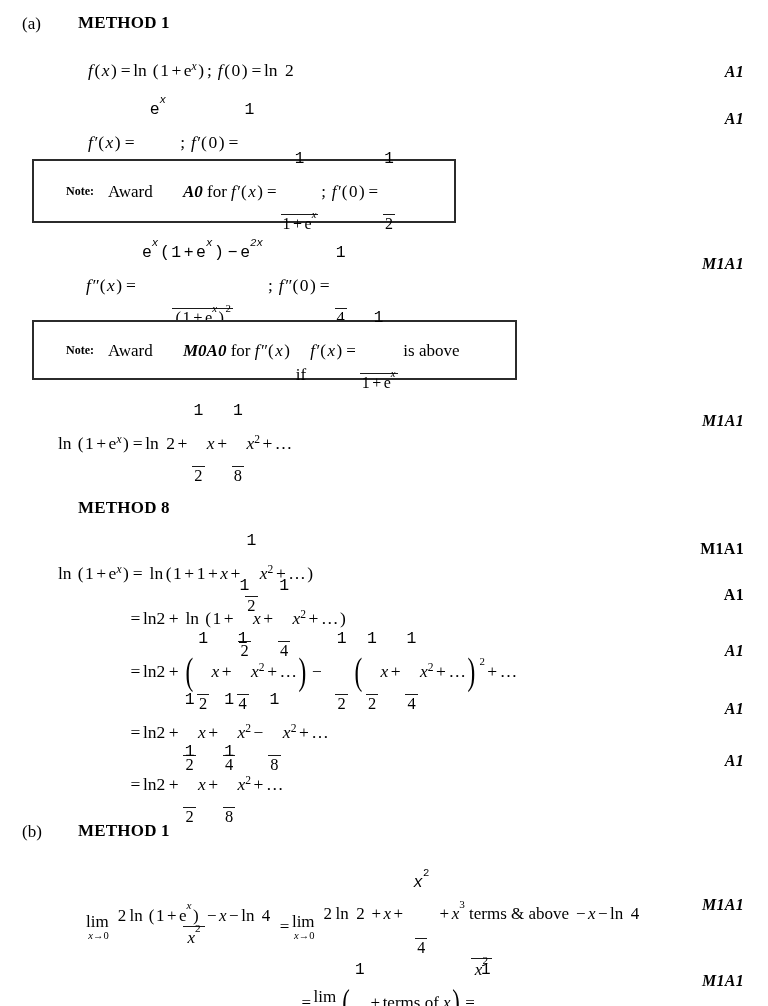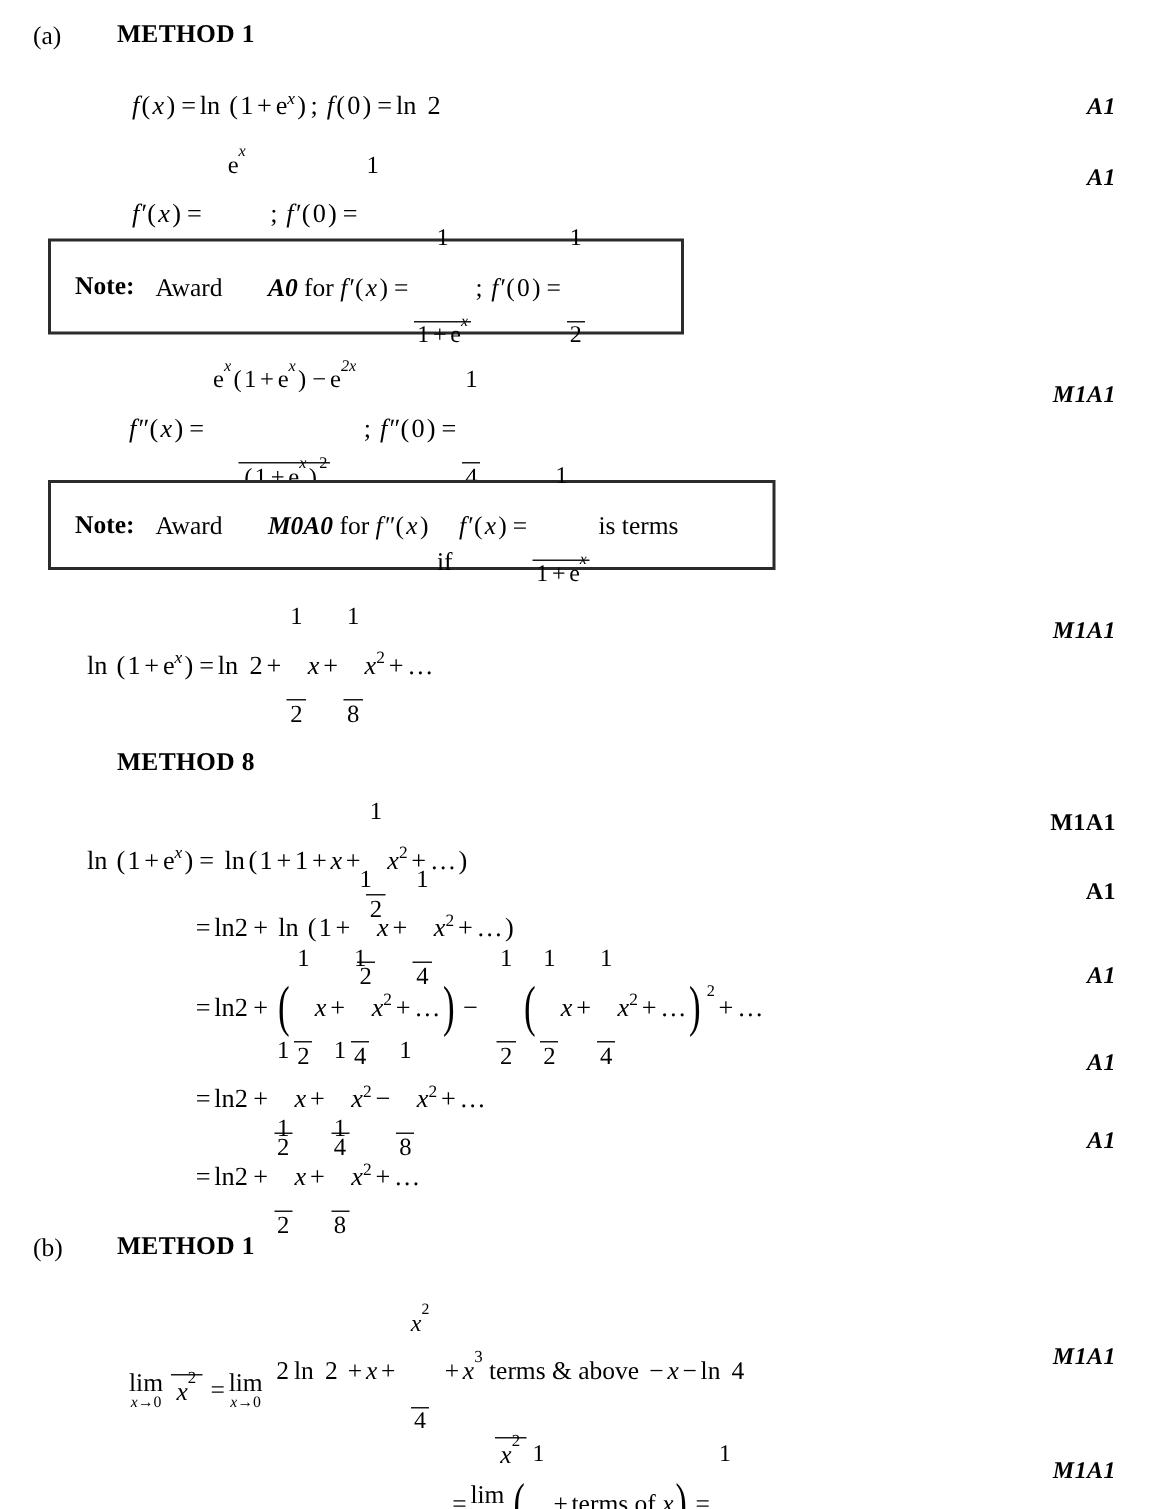--- a/index.html
+++ b/index.html
@@ -51,20 +51,21 @@
     flex-direction: column;
     align-items: center;
     vertical-align: middle;
     margin: 0 1.5px;
     line-height: 1;
   }
   .frac > .num {
     display: block;
     padding: 0 2px 1px 2px;
     font-size: 0.94em;
+    font-family: Liberation Mono, monospace;
   }
   .frac > .den {
     display: block;
     border-top: 1.1px solid #1a1a1a;
     padding: 1px 2px 0 2px;
     font-size: 0.94em;
     margin-top: 46px;
   }
 
   
@@ -98,21 +99,21 @@
     font-size: 0.62em;
     position: relative;
     top: -0.95em;
     font-style: normal;
     margin-left: 1px;
   }
 
   .lim {
     display: inline-flex;
     flex-direction: column;
-    align-items: center;
+    align-items: flex-end;
     vertical-align: middle;
     line-height: 1;
     margin-right: 2px;
   }
   .lim .limtop { font-style: normal; font-size: 1em; }
   .lim .limbot { font-size: 0.62em; font-style: italic; padding-top: 1px; }
 
   
   .row {
     position: absolute;
@@ -141,24 +142,24 @@
   .notebox {
     position: absolute;
     border: 2.1px solid #2b2b2b;
     background: #ffffff;
     box-sizing: border-box;
     display: flex;
     align-items: center;
   }
   .note-label {
     font-weight: bold;
-    font-size: 17px;
+    font-size: 12px;
     font-style: normal;
     padding-right: 14px;
-    padding-left: 16px;
+    padding-left: 32px;
   }
   .note-body { font-size: 17px; }
   .bi { font-weight: bold; font-style: italic; margin-left: 26px; }
 </style>
 </head>
 <body>
 
 <div class="page">
 
   <div class="row" style="left:22px; top:14px;">
@@ -241,21 +242,21 @@
   <div class="notebox" style="left:32px; top:320px; width:485px; height:60px;">
     <span class="note-label">Note:</span>
     <span class="note-body math">
       <span style="font-style:normal;">Award</span>&nbsp;<span class="bi">M0A0</span>&nbsp;<span style="font-style:normal;">for</span>&nbsp;
       <span class="mi">f</span><span class="opn">″(</span><span class="mi">x</span><span class="opn">)</span>&nbsp;<span style="font-style:normal;margin-top:48px;">if</span>&nbsp;<span class="mi">f</span><span class="opn">′(</span><span class="mi">x</span><span class="opn">)</span>
       <span class="op">=</span>
       <span class="frac">
         <span class="num"><span class="mn">1</span></span>
         <span class="den"><span class="mn">1</span><span class="op">+</span><span class="mn">e</span><span class="sup">x</span></span>
       </span>
-      &nbsp;<span style="font-style:normal;">is terms</span>
+      &nbsp;<span style="font-style:normal;">is above</span>
     </span>
   </div>
 
   <div class="row" style="left:58px; top:403px;">
     <span class="math">
       <span class="fn">ln</span>
         <span class="opn"> (</span>
         <span class="mn">1</span>
         <span class="op">+</span>
         <span class="mn">e</span>
@@ -428,20 +429,24 @@
     <span class="heading">METHOD 1</span>
   </div>
 
   <div class="row" style="left:86px; top:875px;">
     <span class="math" style="font-size:17px;">
       <span class="lim">
         <span class="limtop">lim</span>
         <span class="limbot"><span class="mi">x</span><span style="font-style:normal;">→0</span></span>
       </span>
       <span class="bfrac">
+        <span class="num">
+          <span class="mn">2</span><span class="fn"> ln</span><span class="opn"> (</span><span class="mn">1</span><span class="op">+</span><span class="mn">e</span><span class="sup">x</span><span class="opn">)</span>
+          <span class="op">−</span><span class="mi">x</span><span class="op">−</span><span class="fn">ln</span><span class="opn"> </span><span class="mn">4</span>
+        </span>
         <span class="den"><span class="mi">x</span><span class="sup up">2</span></span>
       </span>
       <span class="op">=</span>
       <span class="lim">
         <span class="limtop">lim</span>
         <span class="limbot"><span class="mi">x</span><span style="font-style:normal;">→0</span></span>
       </span>
       <span class="bfrac">
         <span class="num">
           <span class="mn">2</span><span class="fn"> ln</span><span class="opn"> </span><span class="mn">2</span>

